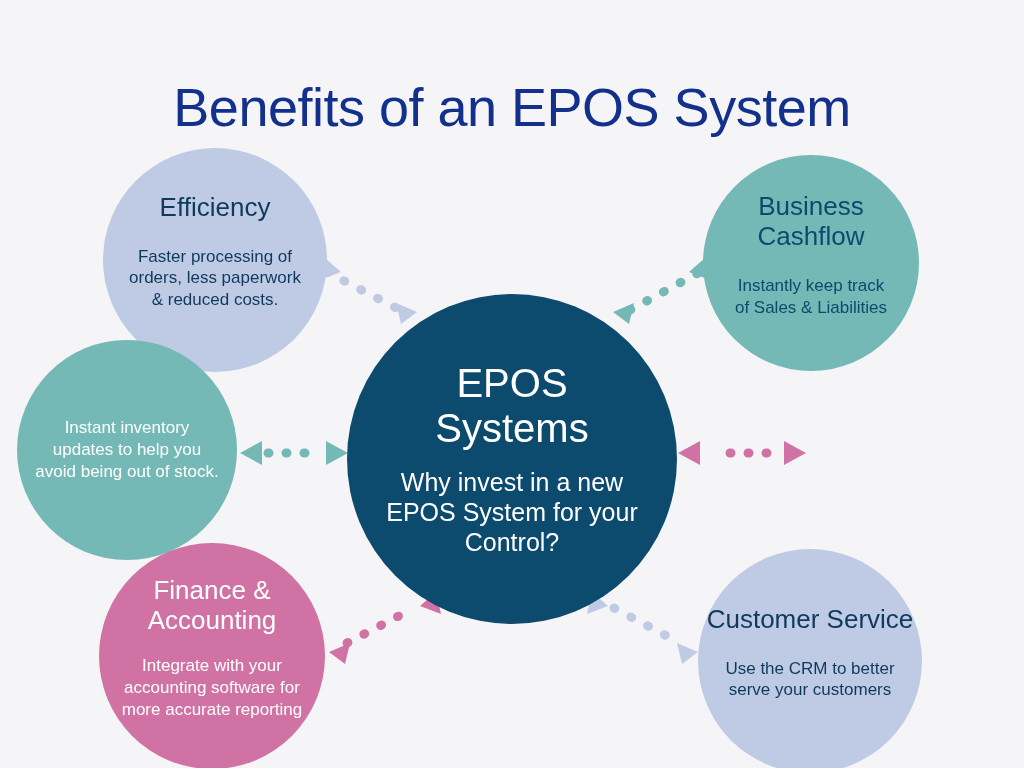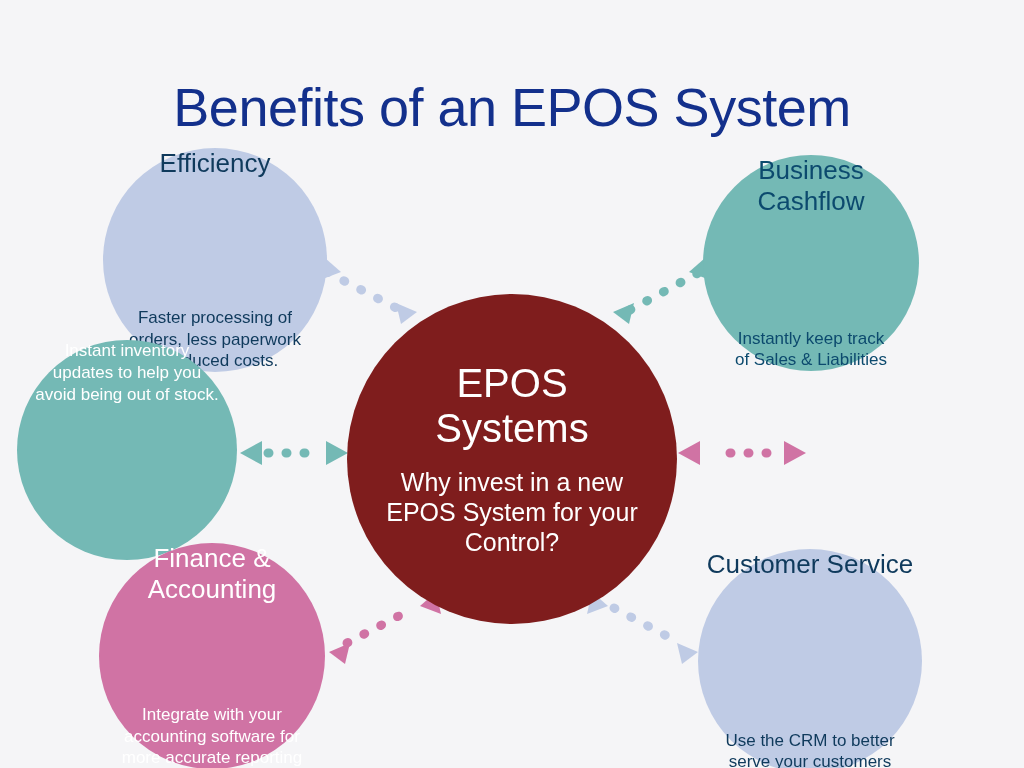--- a/index.html
+++ b/index.html
@@ -39,48 +39,48 @@
     letter-spacing: -0.5px;
     color: #13308c;
     z-index: 5;
   }
   .bubble {
     position: absolute;
     border-radius: 50%;
     display: flex;
     flex-direction: column;
     align-items: center;
-    justify-content: space-between;
+    justify-content: center;
     text-align: center;
     box-sizing: border-box;
     z-index: 2;
   }
   .bubble .b-title {
     font-size: 26px;
     line-height: 1.18;
     font-weight: 400;
     margin: 0 0 6px 0;
     padding: 0;
   }
   .bubble .b-desc {
     font-size: 17px;
     line-height: 1.28;
     font-weight: 400;
-    margin: 0;
+    margin: 17px;
     padding: 0;
   }
   
   #hub {
     position: absolute;
     left: 347px;
     top: 294px;
     width: 330px;
     height: 330px;
     border-radius: 50%;
-    background: #7f1d1d;
+    background: #0c4a6e;
     color: #ffffff;
     display: flex;
     flex-direction: column;
     align-items: center;
     justify-content: center;
     text-align: center;
     z-index: 3;
   }
   #hub .hub-title {
     font-size: 40px;

